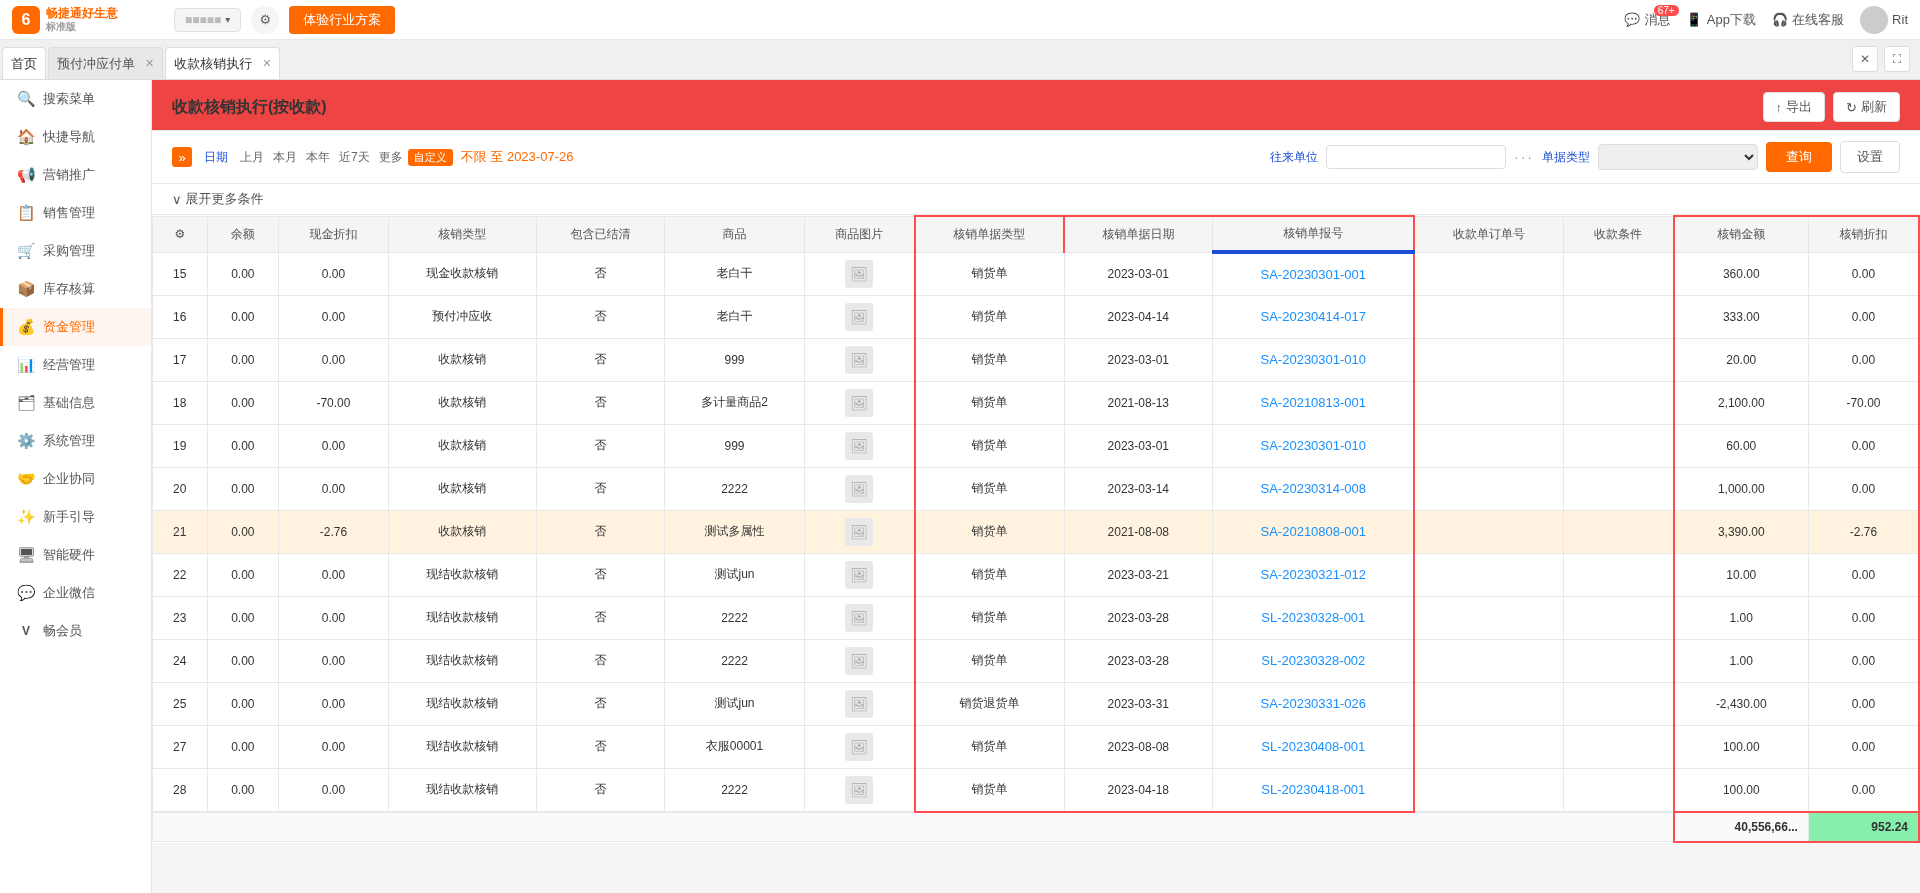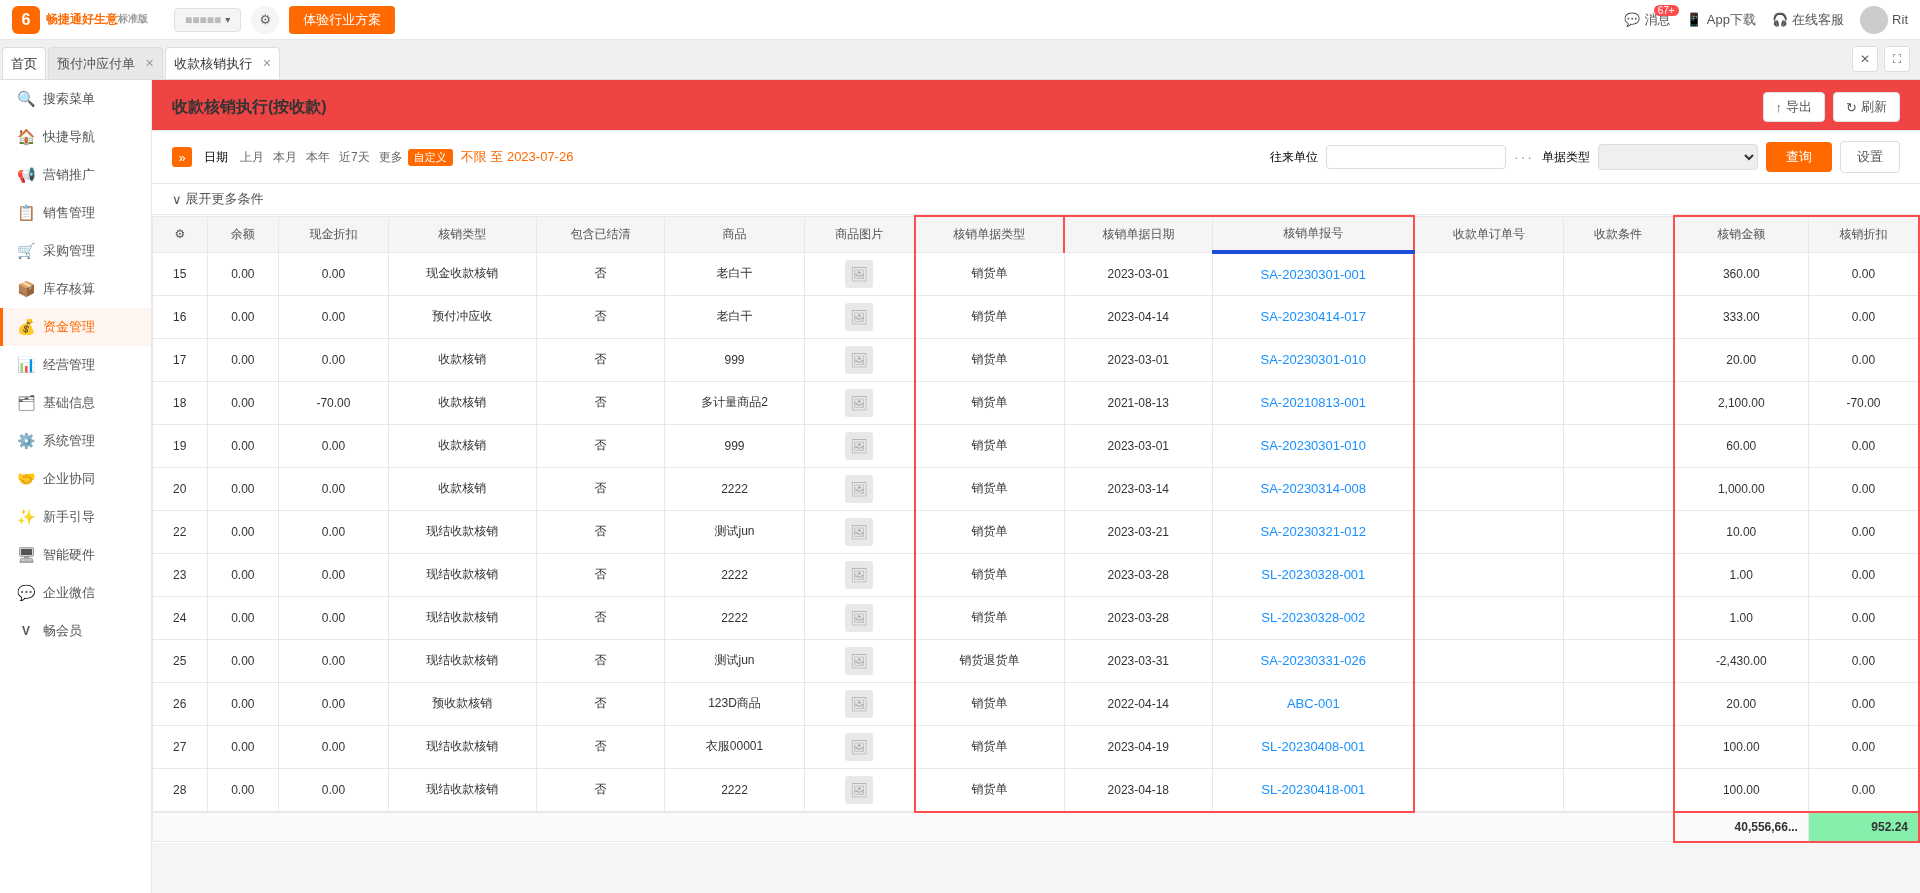--- a/index.html
+++ b/index.html
@@ -2,21 +2,21 @@
 <html><head>
   <meta charset="utf-8">
   <style>
     * { box-sizing: border-box; margin: 0; padding: 0; font-family: 'Microsoft YaHei', Arial, sans-serif; font-size: 13px; }
     body { background: #f5f5f5; color: #333; overflow: hidden; }
 
     
     .top-bar { height: 40px; background: #fff; display: flex; align-items: center; padding: 0 12px; border-bottom: 1px solid #e8e8e8; gap: 12px; }
     .logo-area { display: flex; align-items: center; gap: 6px; color: #ff6900; font-weight: bold; font-size: 13px; width: 150px; }
     .logo-icon { width: 28px; height: 28px; background: #ff6900; border-radius: 6px; display: flex; align-items: center; justify-content: center; color: #fff; font-size: 16px; }
-    .logo-text { display: flex; flex-direction: row; line-height: 1.1; }
+    .logo-text { display: flex; flex-direction: column; line-height: 1.1; }
     .logo-main { font-size: 12px; }
     .logo-sub { font-size: 10px; color: #999; }
     .top-bar-center { flex: 1; display: flex; align-items: center; gap: 10px; }
     .company-selector { display: flex; align-items: center; gap: 4px; background: #f5f5f5; border: 1px solid #e0e0e0; border-radius: 4px; padding: 4px 10px; cursor: pointer; color: #666; font-size: 12px; }
     .gear-btn { width: 28px; height: 28px; border-radius: 50%; border: none; background: #f5f5f5; cursor: pointer; display: flex; align-items: center; justify-content: center; color: #666; }
     .solution-btn { background: #ff6900; color: #fff; border: none; border-radius: 4px; padding: 5px 14px; cursor: pointer; font-size: 13px; }
     .top-bar-right { display: flex; align-items: center; gap: 16px; font-size: 12px; color: #555; }
     .notif-badge { position: relative; display: inline-flex; align-items: center; gap: 4px; cursor: pointer; }
     .badge { background: #ff4d4f; color: #fff; border-radius: 8px; font-size: 10px; padding: 0 4px; position: absolute; top: -6px; right: -8px; }
     .top-right-item { display: flex; align-items: center; gap: 4px; cursor: pointer; color: #555; }
@@ -43,21 +43,21 @@
     
     .content { flex: 1; overflow: hidden; display: flex; flex-direction: column; background: #f5f5f5; }
     .content-header { background: #ef4444; padding: 12px 20px 8px; border-bottom: 1px solid #e8e8e8; display: flex; align-items: center; justify-content: space-between; }
     .page-title-text { font-size: 16px; font-weight: 600; color: #333; }
     .header-actions { display: flex; gap: 8px; align-items: center; }
     .action-btn { display: flex; align-items: center; gap: 4px; padding: 5px 12px; border: 1px solid #e0e0e0; border-radius: 4px; background: #fff; cursor: pointer; color: #555; font-size: 12px; }
 
     
     .filter-bar { background: #fff; padding: 10px 20px; border-bottom: 1px solid #e8e8e8; display: flex; align-items: center; gap: 12px; flex-wrap: wrap; }
     .filter-row { display: flex; align-items: center; gap: 8px; flex: 1; }
-    .filter-label { color: #000000; font-size: 12px; white-space: nowrap; }
+    .filter-label { color: #1d4ed8; font-size: 12px; white-space: nowrap; }
     .filter-date-group { display: flex; align-items: center; gap: 1px; }
     .date-link { color: #666; font-size: 12px; cursor: pointer; padding: 2px 4px; }
     .date-custom { color: #fff; background: #ff6900; border-radius: 3px; padding: 1px 6px; font-size: 11px; cursor: pointer; }
     .filter-input { border: 1px solid #ddd; border-radius: 4px; padding: 4px 8px; font-size: 12px; color: #333; width: 160px; }
     .filter-select { border: 1px solid #ddd; border-radius: 4px; padding: 4px 8px; font-size: 12px; color: #333; }
     .dots-btn { color: #999; letter-spacing: 2px; font-size: 14px; cursor: pointer; }
     .query-btn { background: #ff6900; color: #fff; border: none; border-radius: 4px; padding: 6px 20px; cursor: pointer; font-size: 13px; }
     .settings-btn { border: 1px solid #ddd; background: #fff; border-radius: 4px; padding: 6px 16px; cursor: pointer; font-size: 13px; color: #555; }
     .filter-toggle { width: 20px; height: 20px; background: #ff6900; border: none; border-radius: 3px; cursor: pointer; color: #fff; display: flex; align-items: center; justify-content: center; }
 
@@ -384,20 +384,40 @@
               <td style="border-left: 2px solid #ff4d4f; ">销货单</td>
               <td style="">2023-03-14</td>
               <td style="border-right: 2px solid #ff4d4f; ">
          <a href="#">SA-20230314-008</a>
        </td>
               <td></td>
               <td></td>
               <td style="border-left: 2px solid #ff4d4f; " class="">1,000.00</td>
               <td style="border-right: 2px solid #ff4d4f; " class="">0.00</td>
             </tr>
+            <tr class="highlighted">
+              <td>21</td>
+              <td>0.00</td>
+              <td class="text-red">-2.76</td>
+              <td>收款核销</td>
+              <td>否</td>
+              <td>测试多属性</td>
+              <td>
+         <div style="width:28px;height:28px;background:#e8e8e8;border-radius:3px;margin:0 auto;display:flex;align-items:center;justify-content:center;color:#aaa;font-size:14px;">🖼</div>
+       </td>
+              <td style="border-left: 2px solid #ff4d4f; ">销货单</td>
+              <td style="">2021-08-08</td>
+              <td style="border-right: 2px solid #ff4d4f; ">
+         <a href="#">SA-20210808-001</a>
+       </td>
+              <td></td>
+              <td></td>
+              <td style="border-left: 2px solid #ff4d4f; " class="">3,390.00</td>
+              <td style="border-right: 2px solid #ff4d4f; " class="text-red">-2.76</td>
+            </tr>
             <tr>
               <td>22</td>
               <td>0.00</td>
               <td class="">0.00</td>
               <td>现结收款核销</td>
               <td>否</td>
               <td>测试jun</td>
               <td>
          <div style="width:28px;height:28px;background:#e8e8e8;border-radius:3px;margin:0 auto;display:flex;align-items:center;justify-content:center;color:#aaa;font-size:14px;">🖼</div>
        </td>
@@ -465,51 +485,31 @@
               <td style="">2023-03-31</td>
               <td style="border-right: 2px solid #ff4d4f; margin-top: 6px; ">
          <a href="#">SA-20230331-026</a>
        </td>
               <td></td>
               <td></td>
               <td style="border-left: 2px solid #ff4d4f; " class="text-red">-2,430.00</td>
               <td style="border-right: 2px solid #ff4d4f; " class="">0.00</td>
             </tr>
             <tr>
-              <td>26</td>
-              <td>0.00</td>
-              <td class="">0.00</td>
-              <td>预收款核销</td>
-              <td>否</td>
-              <td>123D商品</td>
-              <td>
-         <div style="width:28px;height:28px;background:#e8e8e8;border-radius:3px;margin:0 auto;display:flex;align-items:center;justify-content:center;color:#aaa;font-size:14px;">🖼</div>
-       </td>
-              <td style="border-left: 2px solid #ff4d4f; ">销货单</td>
-              <td style="">2022-04-14</td>
-              <td style="border-right: 2px solid #ff4d4f; ">
-         <a href="#">ABC-001</a>
-       </td>
-              <td></td>
-              <td></td>
-              <td style="border-left: 2px solid #ff4d4f; " class="">20.00</td>
-              <td style="border-right: 2px solid #ff4d4f; " class="">0.00</td>
-            </tr>
-            <tr>
               <td>27</td>
               <td>0.00</td>
               <td class="">0.00</td>
               <td>现结收款核销</td>
               <td>否</td>
               <td>衣服00001</td>
               <td>
          <div style="width:28px;height:28px;background:#e8e8e8;border-radius:3px;margin:0 auto;display:flex;align-items:center;justify-content:center;color:#aaa;font-size:14px;">🖼</div>
        </td>
               <td style="border-left: 2px solid #ff4d4f; ">销货单</td>
-              <td style="">2023-04-19</td>
+              <td style="">2023-08-08</td>
               <td style="border-right: 2px solid #ff4d4f; ">
          <a href="#">SL-20230408-001</a>
        </td>
               <td></td>
               <td></td>
               <td style="border-left: 2px solid #ff4d4f; " class="">100.00</td>
               <td style="border-right: 2px solid #ff4d4f; " class="">0.00</td>
             </tr>
             <tr>
               <td>28</td>

